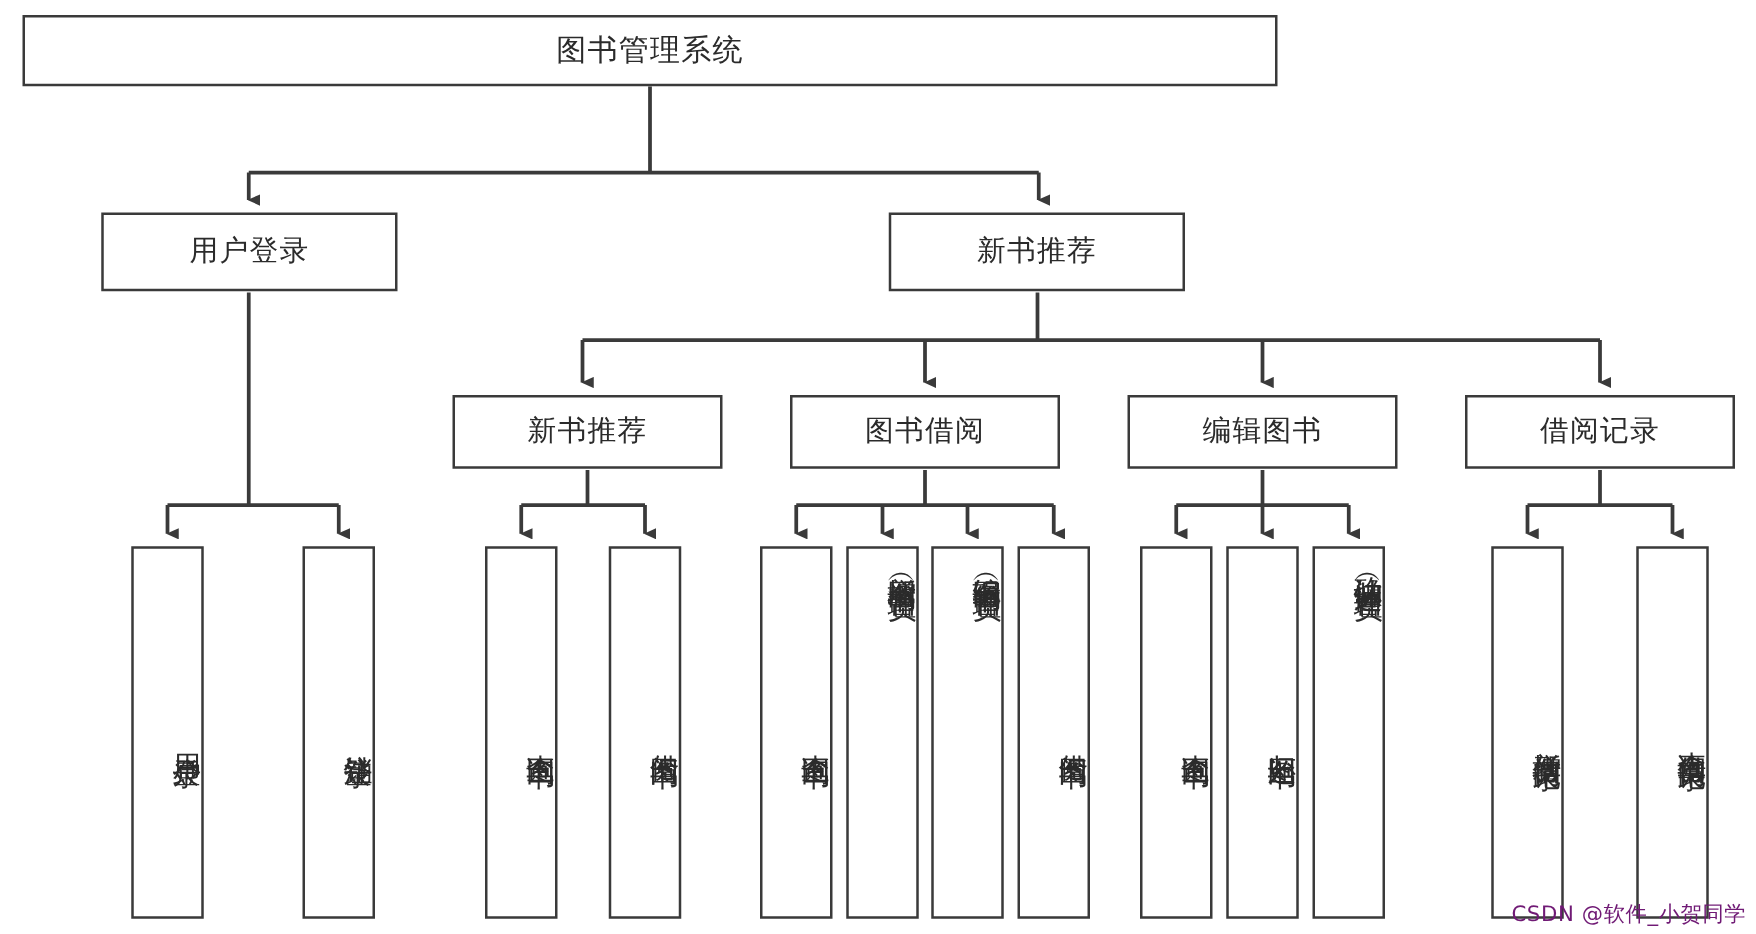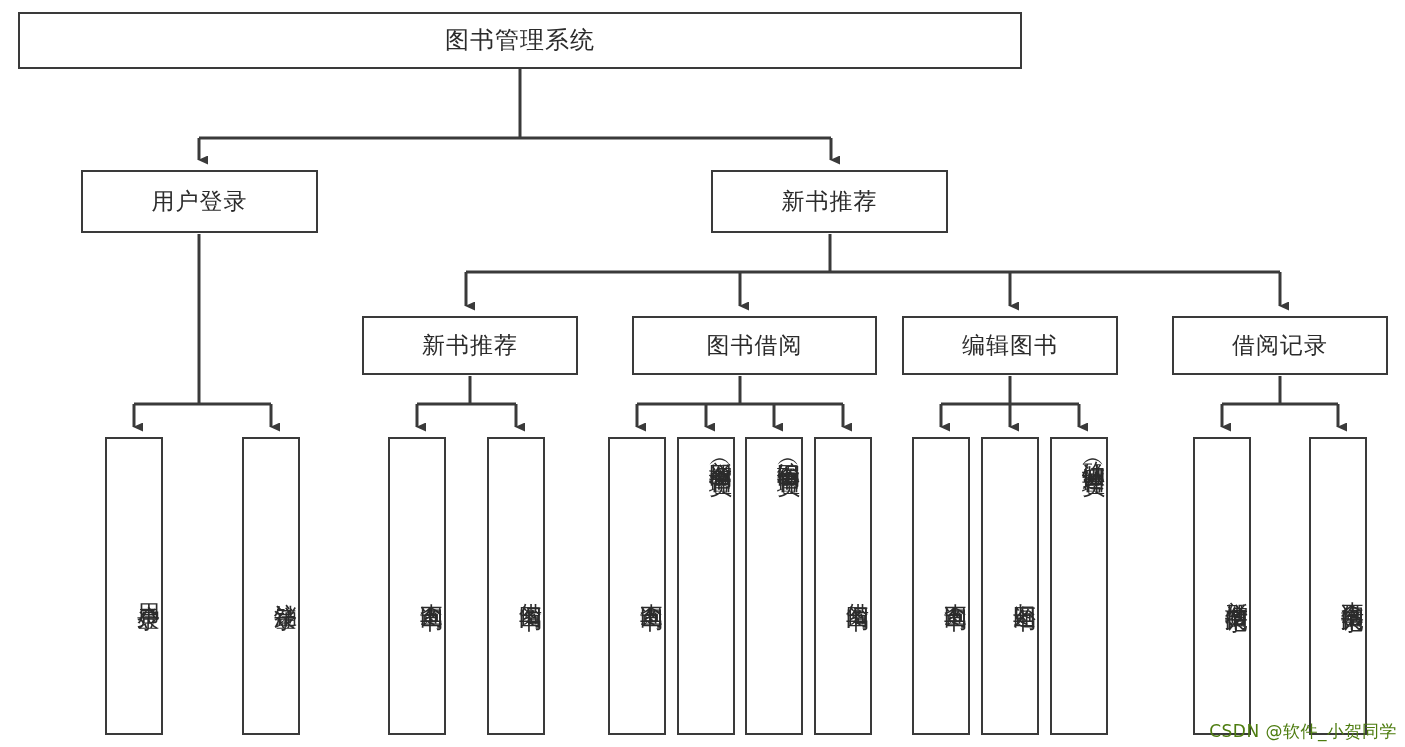--- a/index.html
+++ b/index.html
@@ -57,21 +57,21 @@
   .node-v.vtop {
     align-items: flex-start;
     justify-content: flex-start;
     padding-top: 4px;
   }
   .watermark {
     position: absolute;
     right: 8px;
     bottom: 4px;
     font-size: 17px;
-    color: #4d7c0f;
+    color: #701a75;
     white-space: nowrap;
     letter-spacing: 0.5px;
   }
 </style>
 </head>
 <body>
 
 <div id="canvas">
 
   <svg class="wires" viewBox="0 0 1405 747">
@@ -131,21 +131,21 @@
   <div class="node node-h" style="left:81px; top:170px; width:237px; height:63px;">
     <span>用户登录</span>
   </div>
   <div class="node node-h" style="left:711px; top:170px; width:237px; height:63px;">
     <span>新书推荐</span>
   </div>
 
   <div class="node node-h" style="left:362px; top:316px; width:216px; height:59px;justify-content:center;">
     <span>新书推荐</span>
   </div>
-  <div class="node node-h" style="left:632px; top:316px; width:245px; height:59px;">
+  <div class="node node-h" style="left:632px; top:316px; width:216px; height:59px;">
     <span>图书借阅</span>
   </div>
   <div class="node node-h" style="left:902px; top:316px; width:216px; height:59px;">
     <span>编辑图书</span>
   </div>
   <div class="node node-h" style="left:1172px; top:316px; width:216px; height:59px;">
     <span>借阅记录</span>
   </div>
 
   <div class="node node-v" style="left:105px; top:437px; width:58px; height:298px;">

